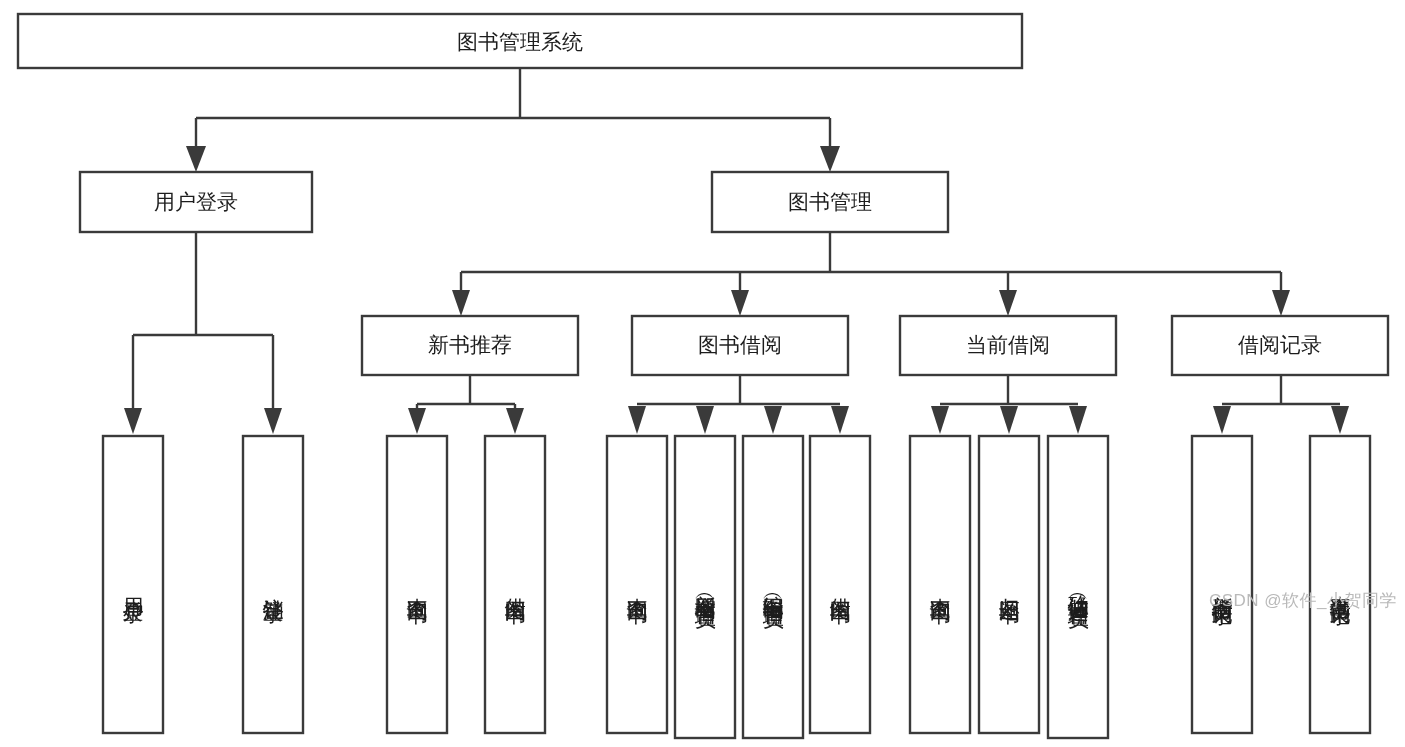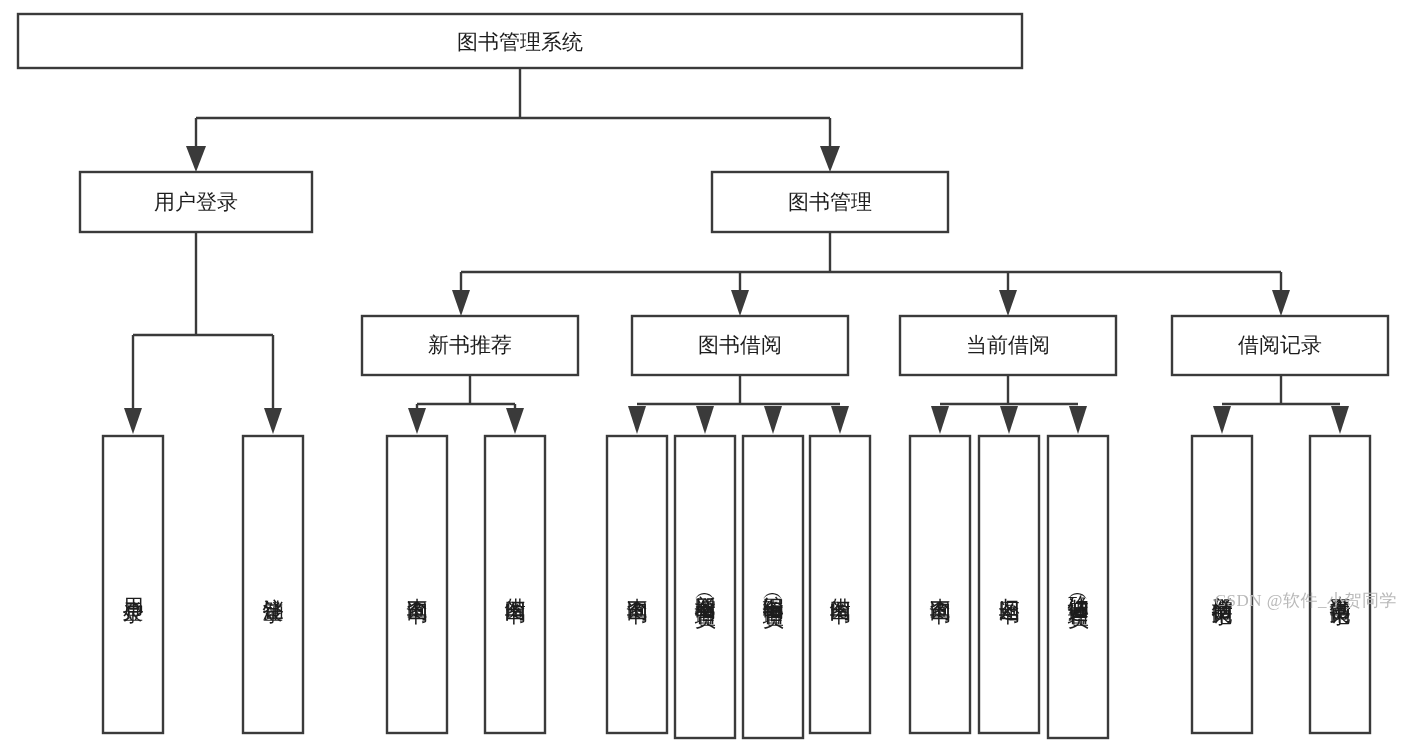--- a/index.html
+++ b/index.html
@@ -60,21 +60,21 @@
     line-height: 1.16;
     letter-spacing: 2px;
     color: #1d1d1d;
     white-space: nowrap;
     pointer-events: none;
   }
   .watermark {
     position: absolute;
     right: 8px;
     bottom: 6px;
-    font-family: Liberation Serif, serif;
+    font-family: Liberation Sans, sans-serif;
     font-size: 17px;
     color: #b9b9b9;
     letter-spacing: 0.5px;
     white-space: nowrap;
   }
 </style>
 </head>
 <body>
 
 <div id="diagram-root">

